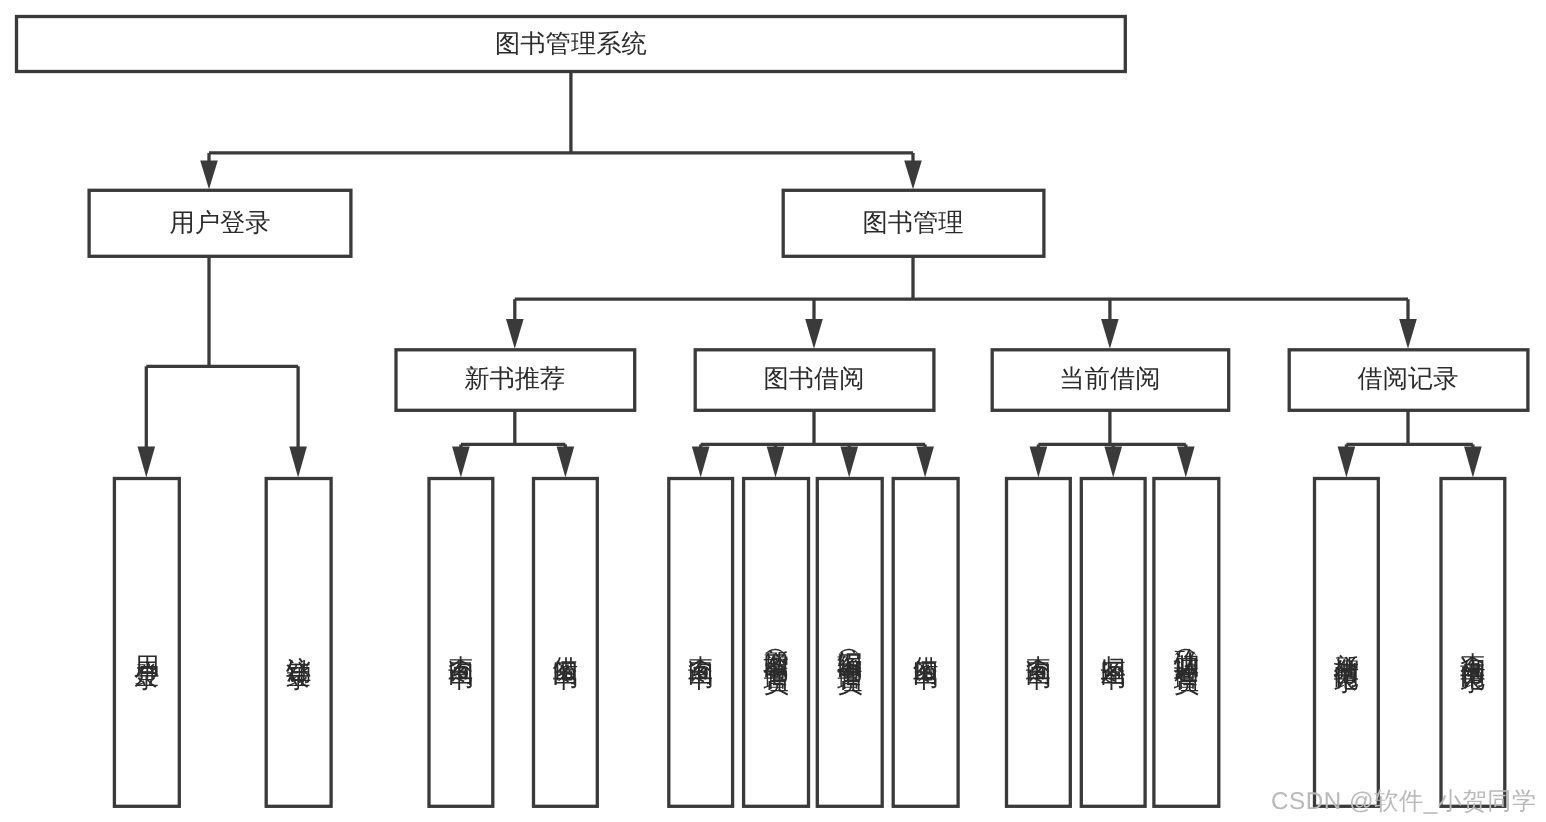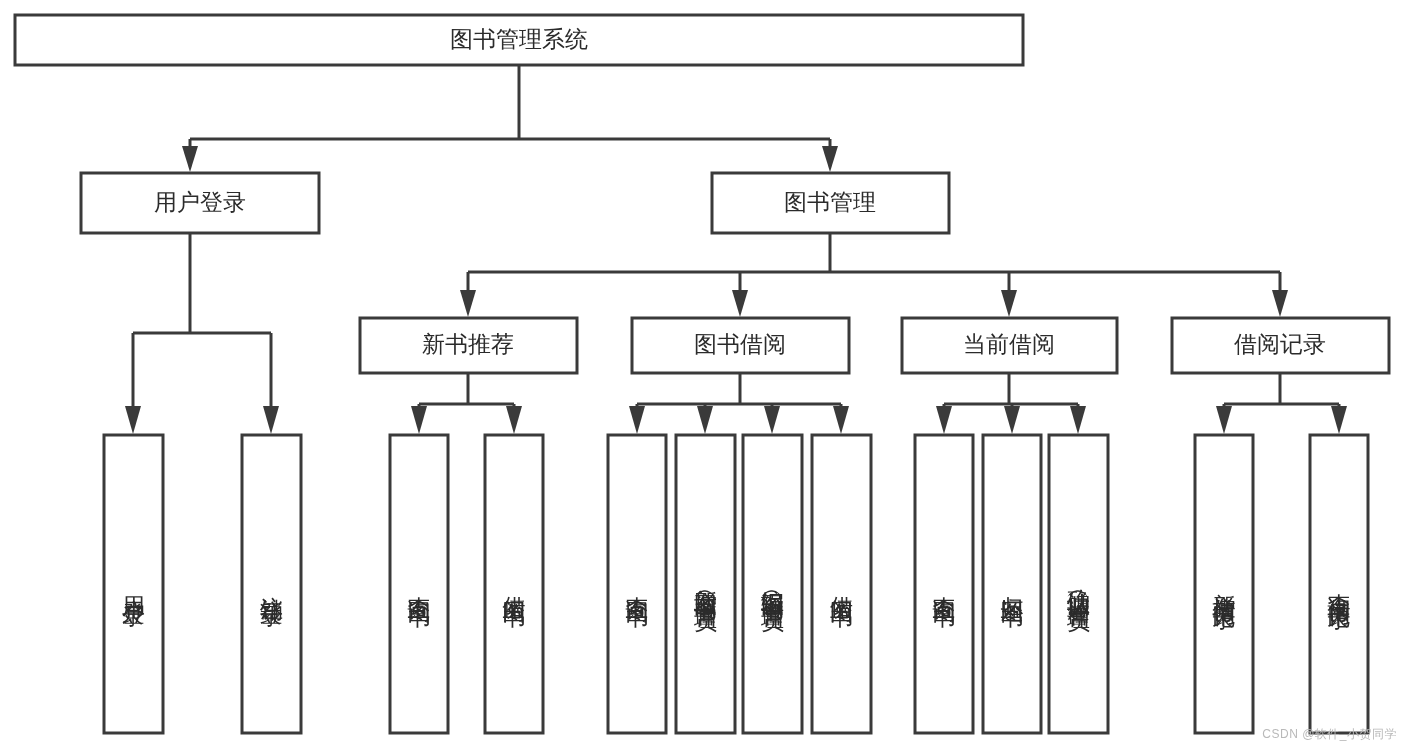--- a/index.html
+++ b/index.html
@@ -34,21 +34,21 @@
     letter-spacing:3px;
     color:#2b2b2b;
     white-space:nowrap;
     pointer-events:none;
   }
   .watermark{
     position:absolute;
     right:8px;
     bottom:4px;
     font-family:"Liberation Sans","DejaVu Sans",sans-serif;
-    font-size:12px;
+    font-size:22px;
     color:#b9b9b9;
     letter-spacing:0.5px;
     white-space:nowrap;
   }
 </style>
 </head>
 <body>
 
 <div id="diagram-root">
 

